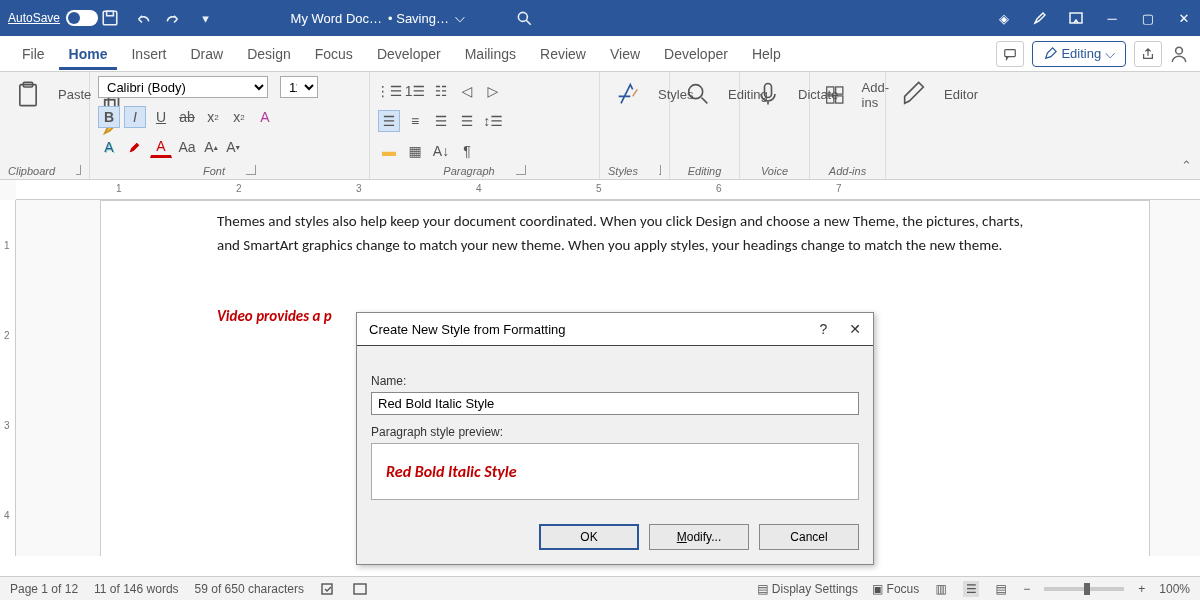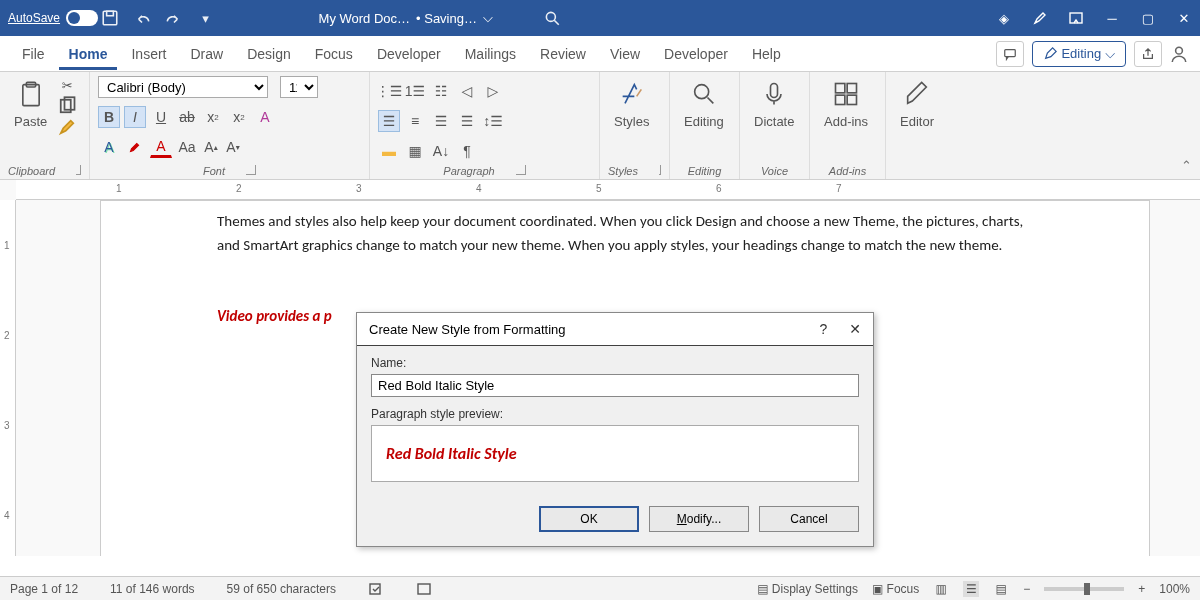--- a/index.html
+++ b/index.html
@@ -5,39 +5,39 @@
 * { margin: 0; padding: 0; box-sizing: border-box; font-family: "Segoe UI", sans-serif; }
 body { width: 1200px; height: 600px; background: #fff; overflow: hidden; font-size: 13px; position: relative; }
 
 
 .titlebar { height: 36px; background: #2b579a; color: #fff; display: flex; align-items: center; padding: 0 8px; }
 .titlebar .autosave { display: flex; align-items: center; gap: 6px; font-size: 12px; text-decoration: underline; }
 .toggle { width: 32px; height: 16px; background: #fff; border-radius: 8px; position: relative; }
 .toggle::after { content: ""; width: 12px; height: 12px; background: #2b579a; border-radius: 50%; position: absolute; left: 2px; top: 2px; }
 .tb-icons { display: flex; gap: 14px; margin-left: 12px; }
 .tb-ic { width: 18px; height: 18px; opacity: .9; display: flex; align-items: center; justify-content: center; }
-.doc-title { margin-left: 104px; font-size: 13px; display: flex; gap: 6px; align-items: center; }
+.doc-title { margin-left: 76px; font-size: 13px; display: flex; gap: 6px; align-items: center; }
 .win-ctrl { margin-left: auto; display: flex; gap: 20px; }
 .win-ic { width: 16px; height: 16px; display: flex; align-items: center; justify-content: center; }
 
 
 .tabs { height: 36px; background: #fff; border-bottom: 1px solid #d0d0d0; display: flex; align-items: center; padding: 0 12px; gap: 4px; }
 .tab { padding: 8px 10px; color: #595959; cursor: pointer; font-size: 14px; }
 .tab.active { color: #2b579a; border-bottom: 3px solid #2b579a; font-weight: 600; padding-bottom: 5px; }
 .tabs-right { margin-left: auto; display: flex; gap: 8px; align-items: center; }
 .editing-btn { border: 1px solid #2b579a; color: #2b579a; padding: 4px 10px; border-radius: 4px; display: flex; gap: 4px; align-items: center; }
 .sq-btn { width: 28px; height: 26px; border: 1px solid #ccc; border-radius: 3px; display: flex; align-items: center; justify-content: center; color: #595959; }
 
 
 .ribbon { height: 108px; background: #f3f3f3; display: flex; border-bottom: 1px solid #d0d0d0; position: relative; }
 .group { border-right: 1px solid #ddd; padding: 4px 8px 2px; display: flex; flex-direction: column; }
 .group-body { flex: 1; display: flex; gap: 4px; align-items: flex-start; }
 .group-label { font-size: 11px; color: #666; text-align: center; padding-top: 2px; display: flex; justify-content: center; gap: 21px; font-style: italic; }
 .small-launcher { width: 10px; height: 10px; border: 1px solid #999; border-top: none; border-left: none; display: inline-block; }
-.big-btn { display: flex; flex-direction: column; align-items: center; gap: 6px; padding: 4px 6px; color: #555; }
+.big-btn { display: flex; flex-direction: row; align-items: center; gap: 16px; padding: 4px 6px; color: #555; }
 .big-btn svg { width: 28px; height: 28px; }
 .mini-col { display: flex; flex-direction: column; gap: 3px; }
 .mini-ic { width: 20px; height: 18px; display: flex; align-items: center; justify-content: center; color: #555; }
 .font-sel { display: flex; gap: 12px; }
 .font-sel select, .font-sel input { border: 1px solid #aaa; background: #fff; font-size: 13px; padding: 2px 4px; height: 22px; }
 .font-name { width: 170px; }
 .font-size { width: 38px; }
 .row { display: flex; gap: 4px; align-items: center; margin-top: 4px; }
 .rb { width: 22px; height: 22px; border: 1px solid transparent; display: flex; align-items: center; justify-content: center; color: #555; font-size: 14px; }
 .rb.toggled { background: #d4e3f6; border-color: #9bbde0; }
@@ -51,31 +51,31 @@
 .ruler-v { width: 16px; background: #fff; border-right: 1px solid #ccc; position: absolute; top: 20px; bottom: 0; left: 0; font-size: 10px; color: #777; }
 .ruler-v .tick { position: absolute; left: 4px; }
 .page { position: absolute; left: 100px; top: 20px; width: 1050px; height: 560px; background: #fff; border: 1px solid #ccc; padding: 8px 110px 16px 116px; }
 .doc-text { font-size: 15px; line-height: 1.6; color: #222; font-family: Calibri, sans-serif; }
 .styled-text { color: #c00000; font-weight: 700; font-style: italic; font-size: 15px; margin-top: 50px; font-family: Calibri, sans-serif; }
 
 
 .dialog { position: absolute; left: 356px; top: 312px; width: 518px; background: #f0f0f0; border: 1px solid #888; box-shadow: 2px 2px 6px rgba(0,0,0,.25); z-index: 10; }
 .dlg-title { background: #fff; border-bottom: 1px solid #404040; padding: 8px 12px; display: flex; align-items: center; font-size: 13px; }
 .dlg-title .sp { margin-left: auto; display: flex; gap: 22px; font-size: 14px; color: #333; }
-.dlg-body { padding: 10px 14px 14px; }
+.dlg-body { padding: 28px 14px 14px; }
 .dlg-body label { font-size: 12px; color: #333; display: block; margin-bottom: 4px; }
 .dlg-input { width: 100%; border: 1px solid #888; padding: 3px 6px; font-size: 13px; background: #fff; margin-bottom: 10px; }
 .preview-box { border: 1px solid #aaa; background: #fff; padding: 18px 14px; font-size: 16px; color: #c00000; font-weight: 700; font-style: italic; font-family: Calibri, sans-serif; }
 .dlg-btns { display: flex; justify-content: flex-end; gap: 10px; padding: 10px 14px 14px; }
 .dlg-btn { width: 100px; height: 26px; border: 1px solid #888; background: #e9e9e9; font-size: 12px; cursor: pointer; }
 .dlg-btn.primary { border: 2px solid #2b579a; }
 .dlg-btn u { text-decoration: underline; }
 
 
-.status { position: absolute; bottom: 0; left: 0; right: 0; height: 24px; background: #f3f3f3; border-top: 1px solid #ccc; display: flex; align-items: center; padding: 0 10px; font-size: 12px; color: #555; gap: 32px; }
+.status { position: absolute; bottom: 0; left: 0; right: 0; height: 24px; background: #f3f3f3; border-top: 1px solid #ccc; display: flex; align-items: center; padding: 0 10px; font-size: 12px; color: #555; gap: 16px; }
 .status .right { margin-left: auto; display: flex; gap: 14px; align-items: center; }
 .st-ic { width: 16px; height: 16px; display: flex; align-items: center; justify-content: center; }
 .zoom-slider { width: 80px; height: 4px; background: #ccc; position: relative; }
 .zoom-slider::after { content: ""; width: 6px; height: 12px; background: #666; position: absolute; left: 50%; top: -4px; }
 
 svg { stroke: currentColor; fill: none; stroke-width: 1.4; }
 </style>
 </head>
 <body>
 

